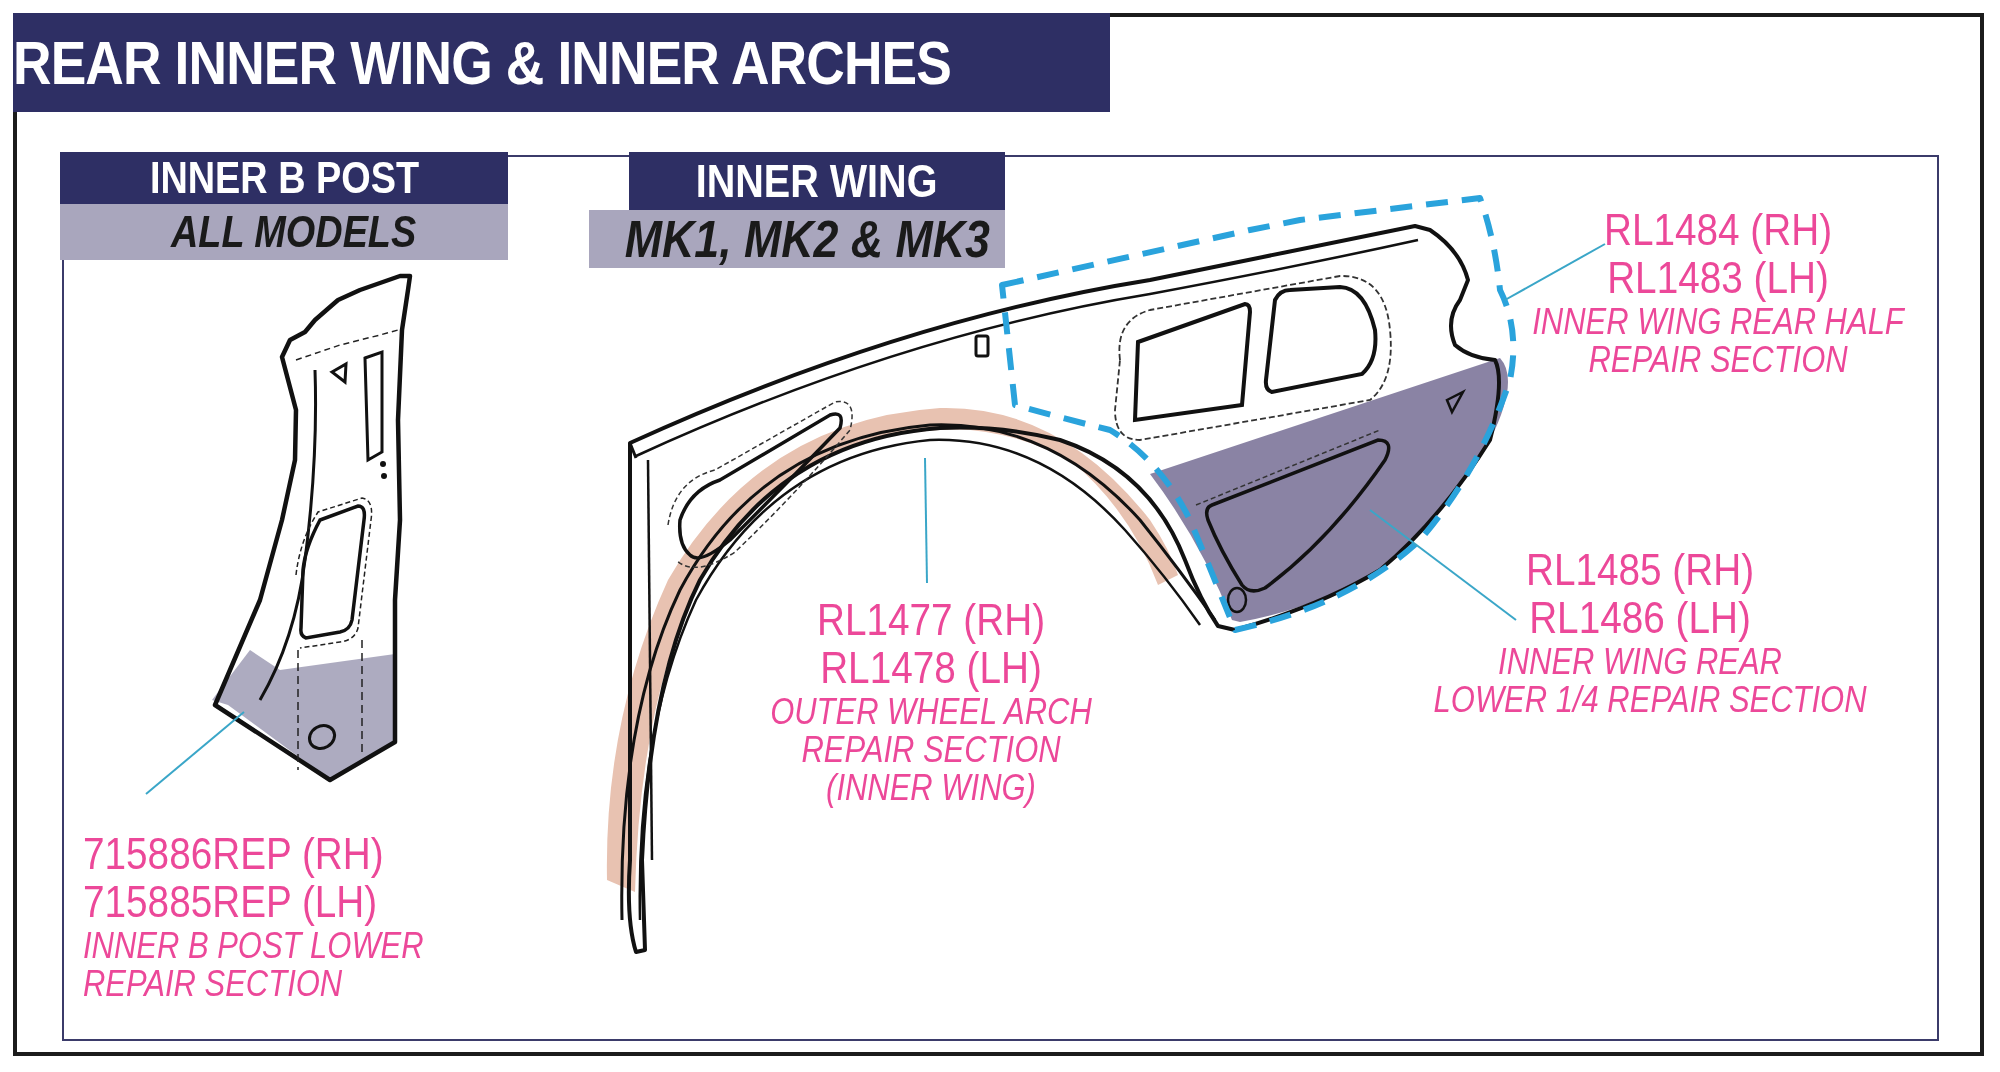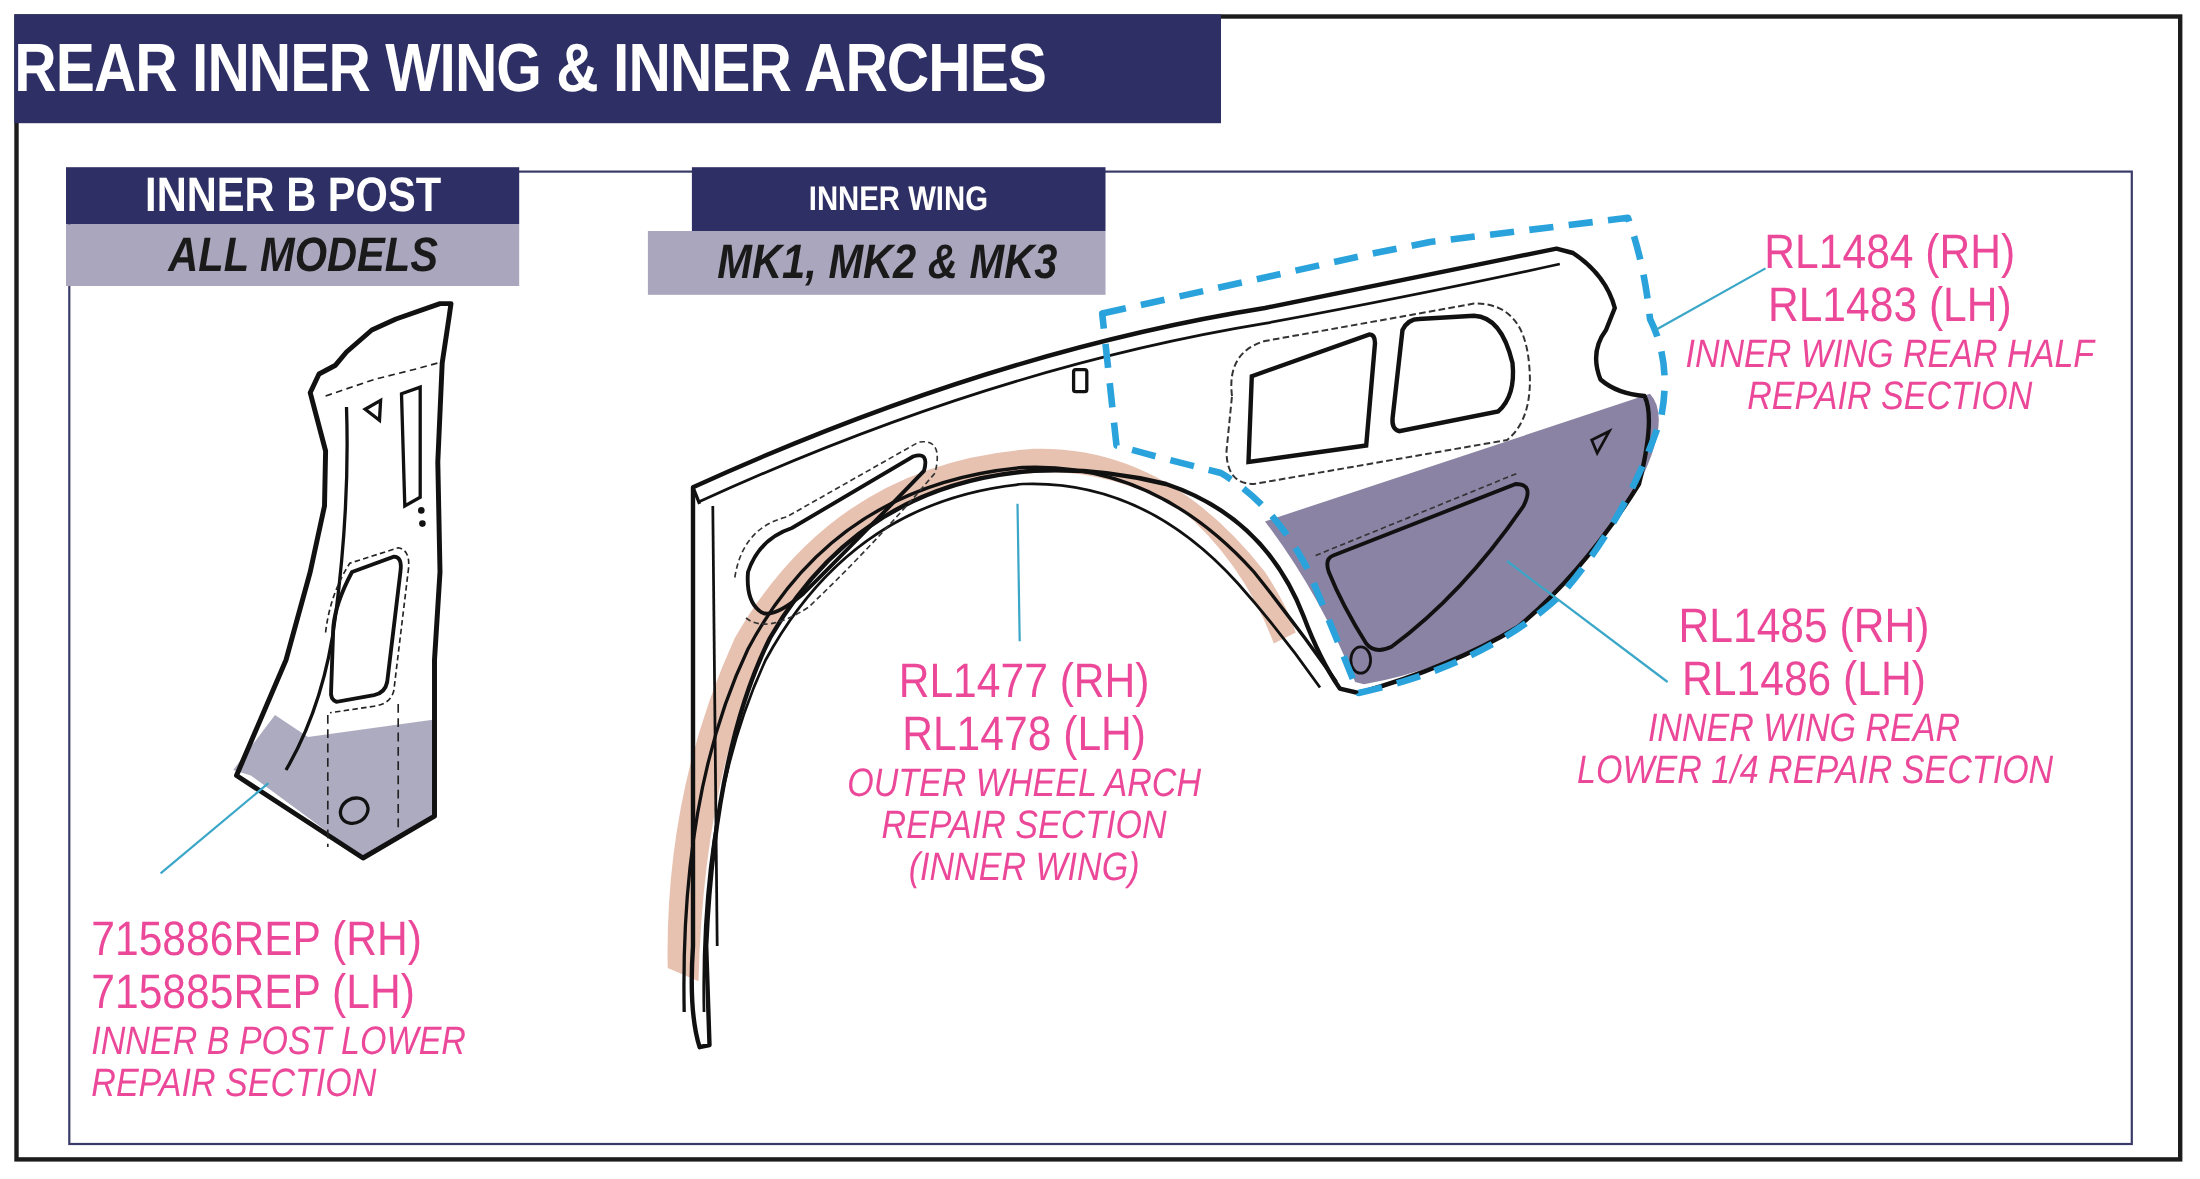--- a/index.html
+++ b/index.html
@@ -23,33 +23,33 @@
 </head>
 <body>
 
 <div class="abs outer-frame"></div>
 <div class="abs inner-frame"></div>
 
 <div class="abs title-band">
   <span class="title-text">REAR INNER WING &amp; INNER ARCHES</span>
 </div>
 
-<div class="abs section-head" style="left:60px;top:152px;width:412px;">
+<div class="abs section-head" style="left:60px;top:152px;width:448px;">
   <div class="sh-top" style="height:52px;font-size:44px;">
       <span class="sh-text">INNER B POST</span>
     </div>
   <div class="sh-bot" style="height:56px;font-size:44px;">
       <span class="sh-text">ALL MODELS</span>
     </div>
 </div>
 <div class="abs section-head" style="left:589px;top:152px;width:416px;">
-  <div class="sh-top" style="height:58px;font-size:31px;margin-left:40px;">
+  <div class="sh-top" style="height:58px;font-size:46px;margin-left:40px;">
       <span class="sh-text">INNER WING</span>
     </div>
-  <div class="sh-bot" style="height:58px;font-size:44px;">
+  <div class="sh-bot" style="height:58px;font-size:52px;">
       <span class="sh-text">MK1, MK2 &amp; MK3</span>
     </div>
 </div>
 
 <svg class="art" width="2000" height="1072" viewBox="0 0 2000 1072">
 
   <g>
 
     <path d="M250,650 L280,670 L395,654 L395,742 L330,780 L228,705 L212,700 Z" fill="#a9a6bd" opacity="0.95"></path>
 

